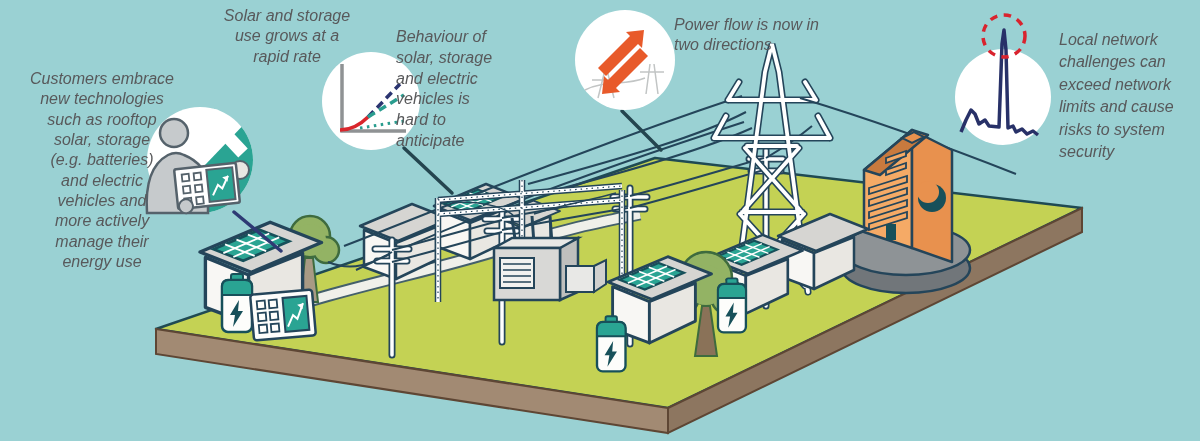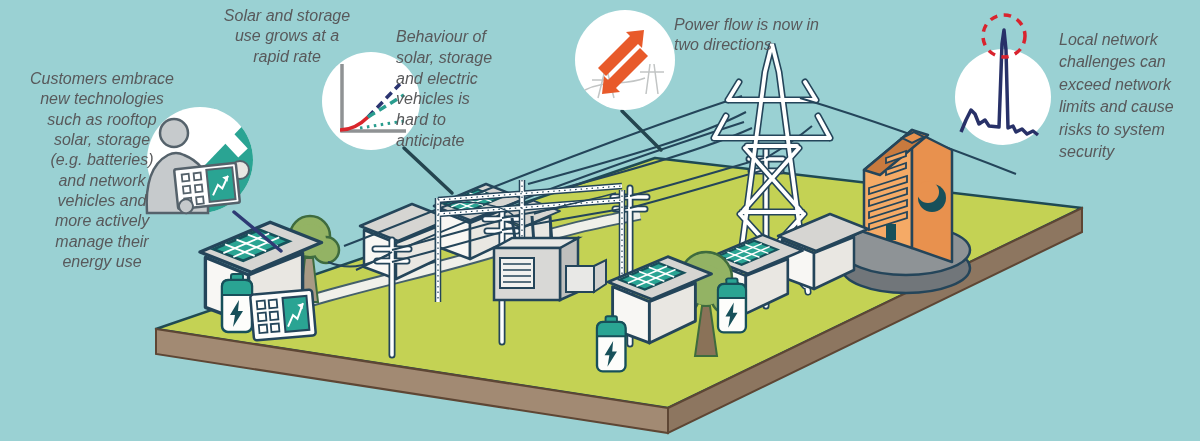--- a/index.html
+++ b/index.html
@@ -259,21 +259,21 @@
     <path d="M961,132 L966,120 L971,110 L975,114 L979,124 L985,120 L989,126 L999,127 L1002,44 L1004,30 L1006,50 L1008,128 L1013,126 L1016,132 L1022,129 L1027,134 L1033,131 L1038,135" fill="none" stroke="#283168" stroke-width="3.5" stroke-linejoin="round"></path>
     <circle cx="1004" cy="36" r="21" fill="none" stroke="#d9232e" stroke-width="3.5" stroke-dasharray="7.5,6.5"></circle>
   </g>
 </svg>
 
 <div class="note" id="t1">Customers embrace
 new technologies
 such as rooftop
 solar, storage
 (e.g. batteries)
-and network
+and electric
 vehicles and
 more actively
 manage their
 energy use</div>
 <div class="note" id="t2">Solar and storage
 use grows at a
 rapid rate</div>
 <div class="note" id="t3">Behaviour of
 solar, storage
 and electric

